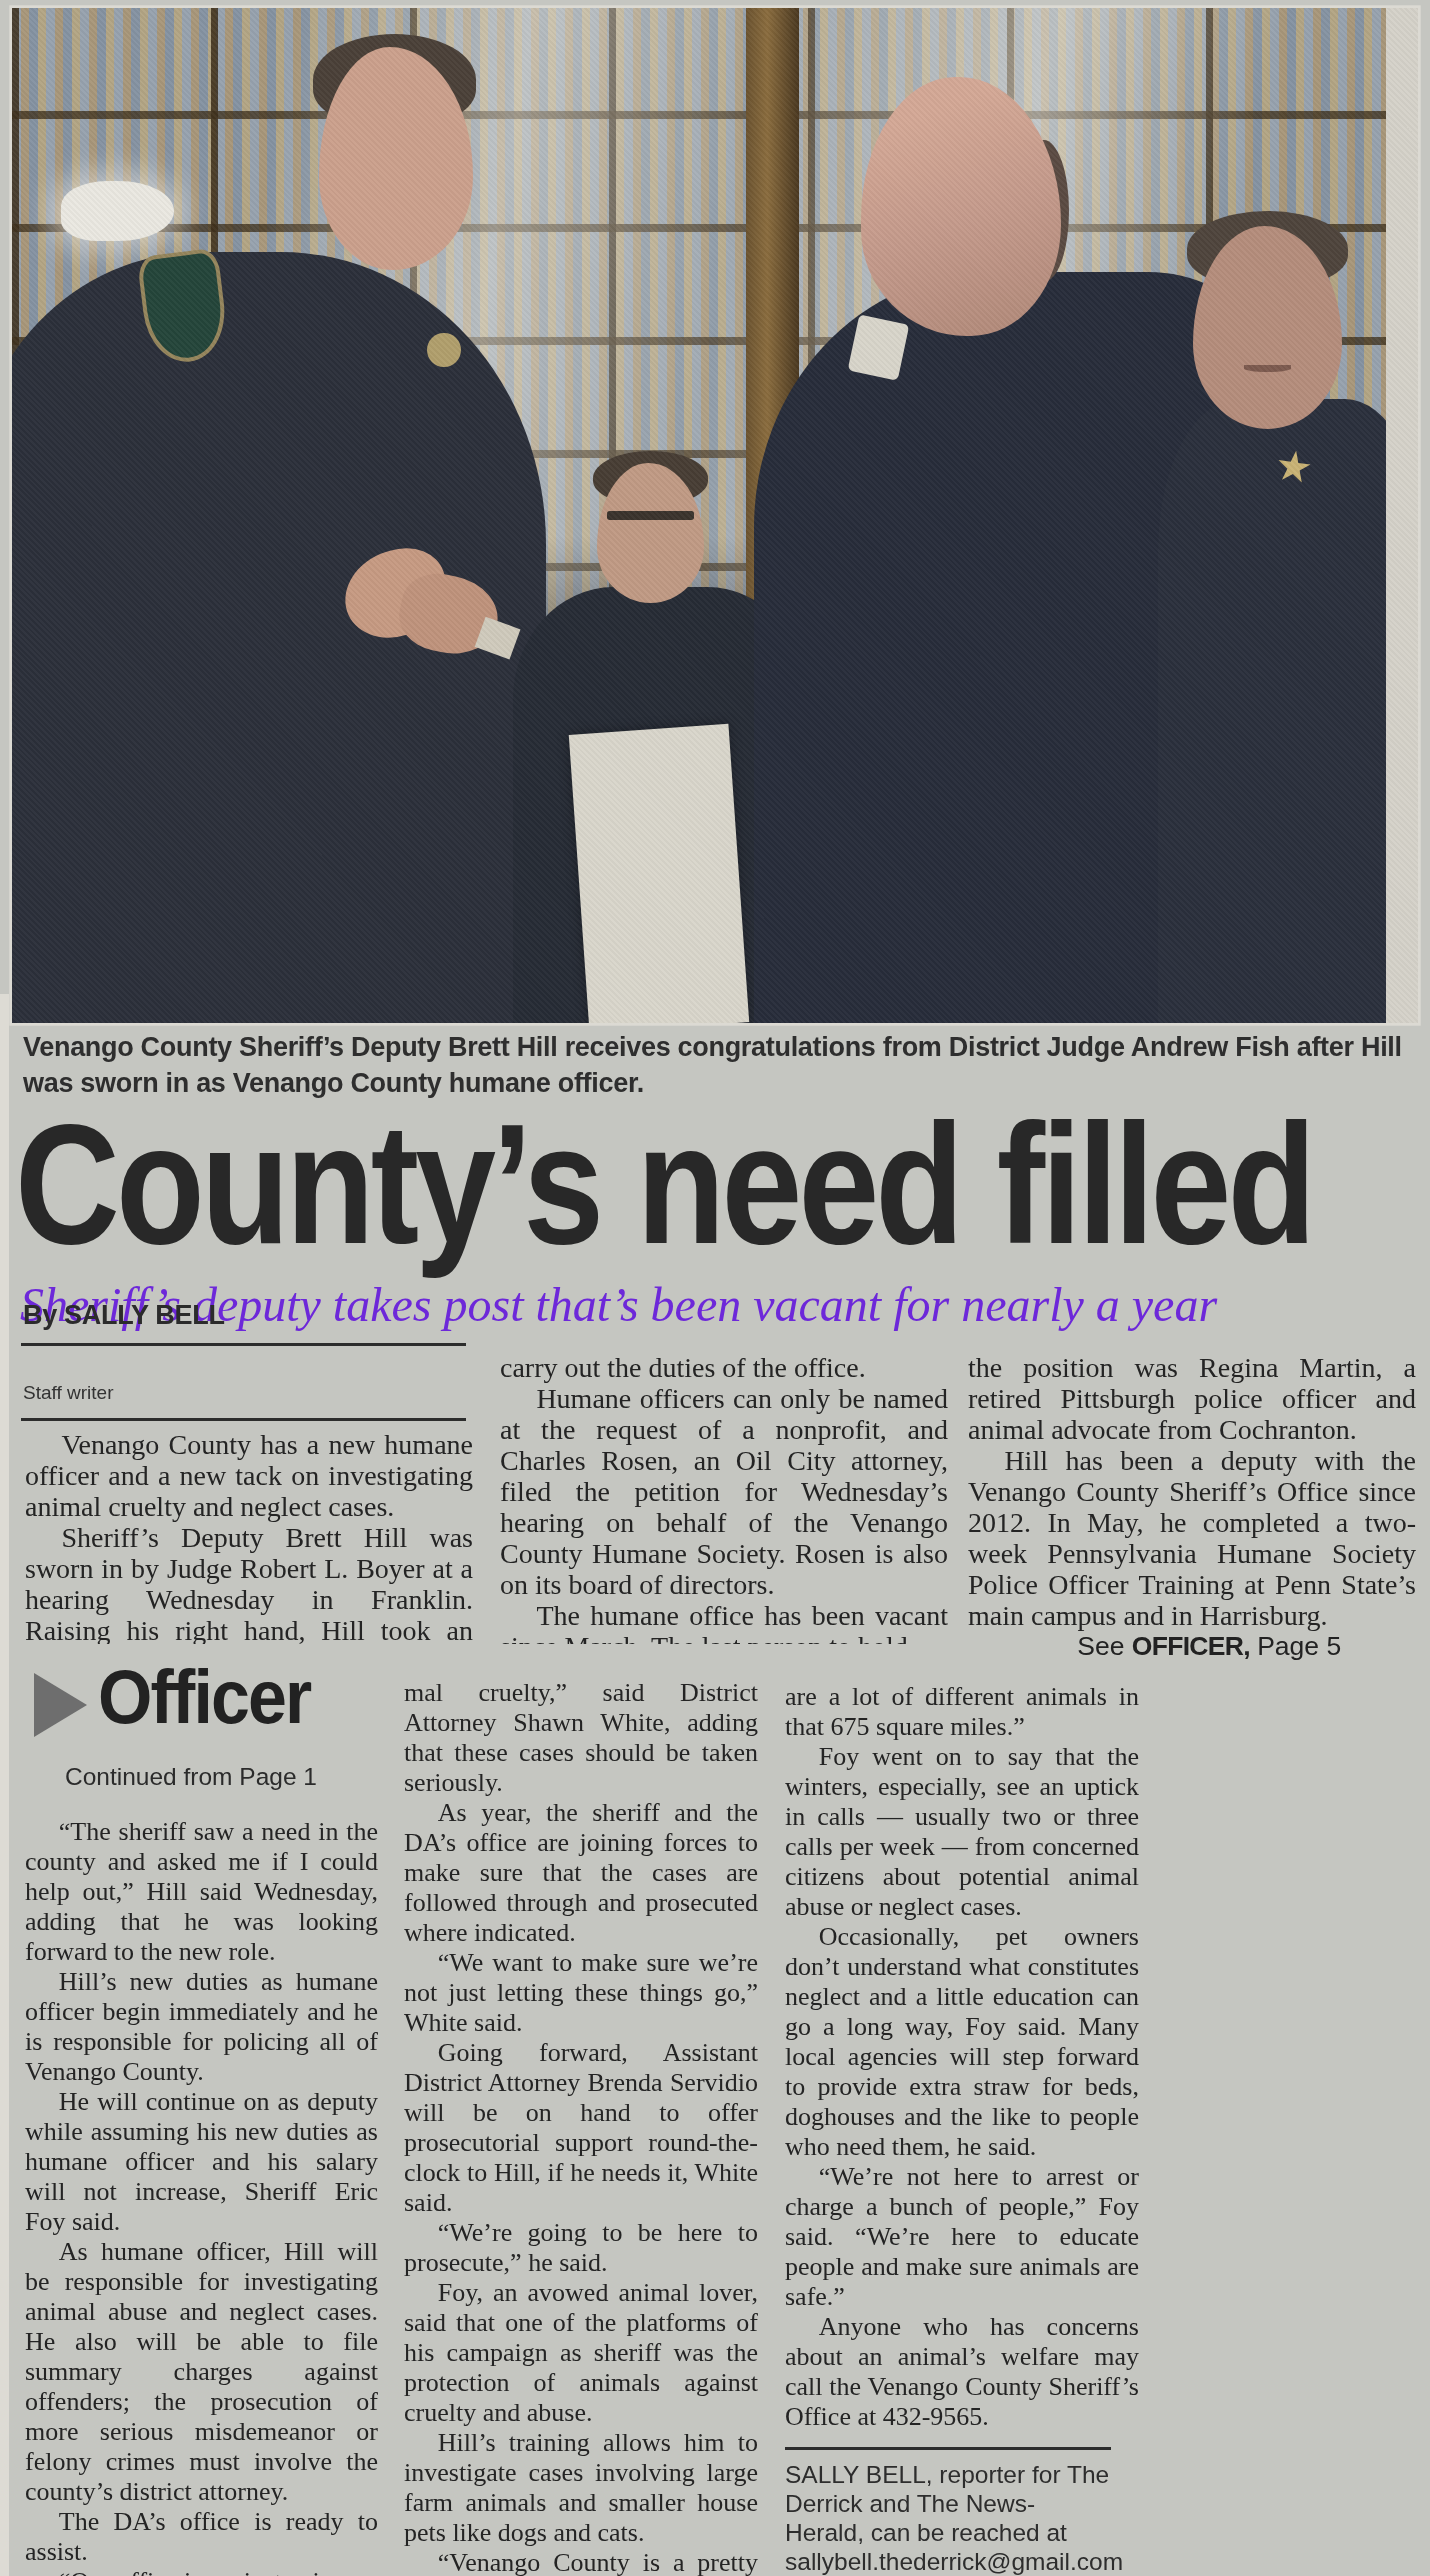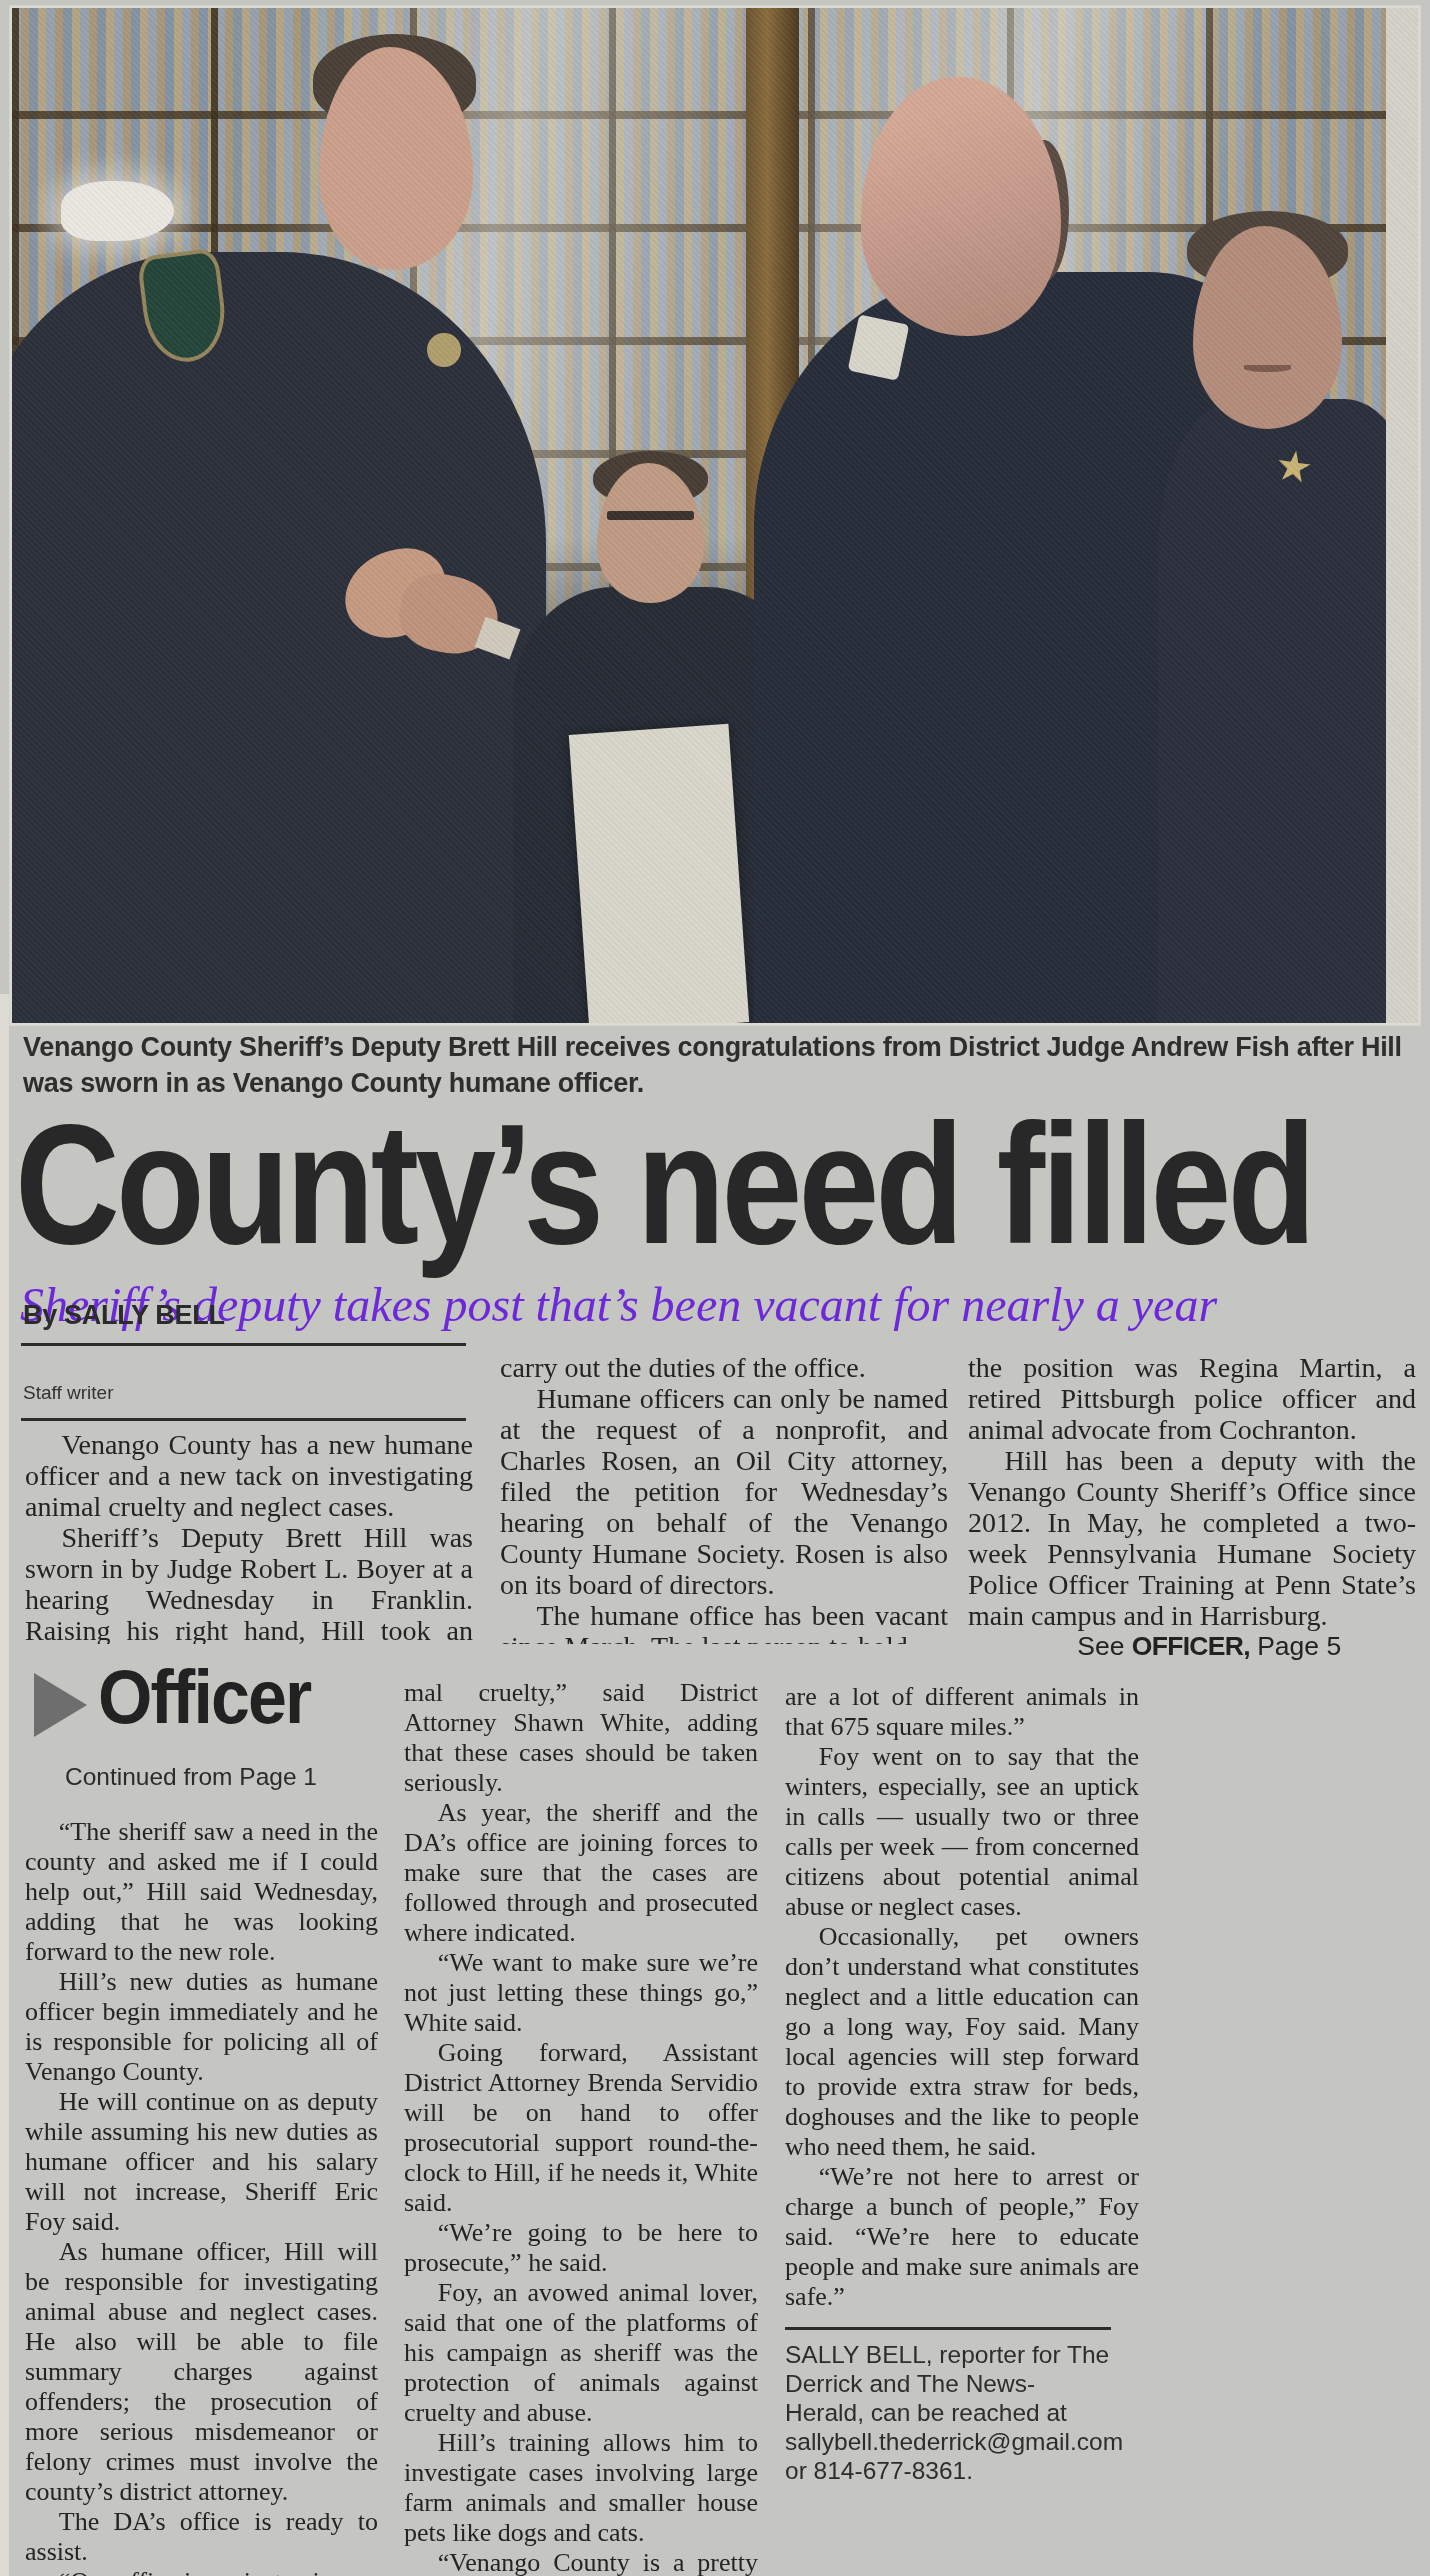--- a/index.html
+++ b/index.html
@@ -159,18 +159,19 @@
     <p>Foy, an avowed animal lover, said that one of the platforms of his campaign as sheriff was the protection of animals against cruelty and abuse.</p>
     <p>Hill’s training allows him to investigate cases involving large farm animals and smaller house pets like dogs and cats.</p>
     <p>“Venango County is a pretty large area,” Foy said. “There</p>
   </div>
 <div class="abs col botcol b-col3">
   <div>
       <p class="noind">are a lot of different animals in that 675 square miles.”</p>
       <p>Foy went on to say that the winters, especially, see an uptick in calls — usually two or three calls per week — from concerned citizens about potential animal abuse or neglect cases.</p>
       <p>Occasionally, pet owners don’t understand what constitutes neglect and a little education can go a long way, Foy said. Many local agencies will step forward to provide extra straw for beds, doghouses and the like to people who need them, he said.</p>
       <p>“We’re not here to arrest or charge a bunch of people,” Foy said. “We’re here to educate people and make sure animals are safe.”</p>
+      <p>Anyone who has concerns about an animal’s welfare may call the Venango County Sheriff’s Office at 432-9565.</p>
     </div>
   <div class="tagline"><span class="tn">SALLY BELL,</span><span> reporter for The Derrick and The News-Herald, can be reached at sallybell.thederrick@gmail.com or 814-677-8361.</span></div>
 </div>
 
 <div class="abs scan-left"></div>
 
 
 </body></html>

